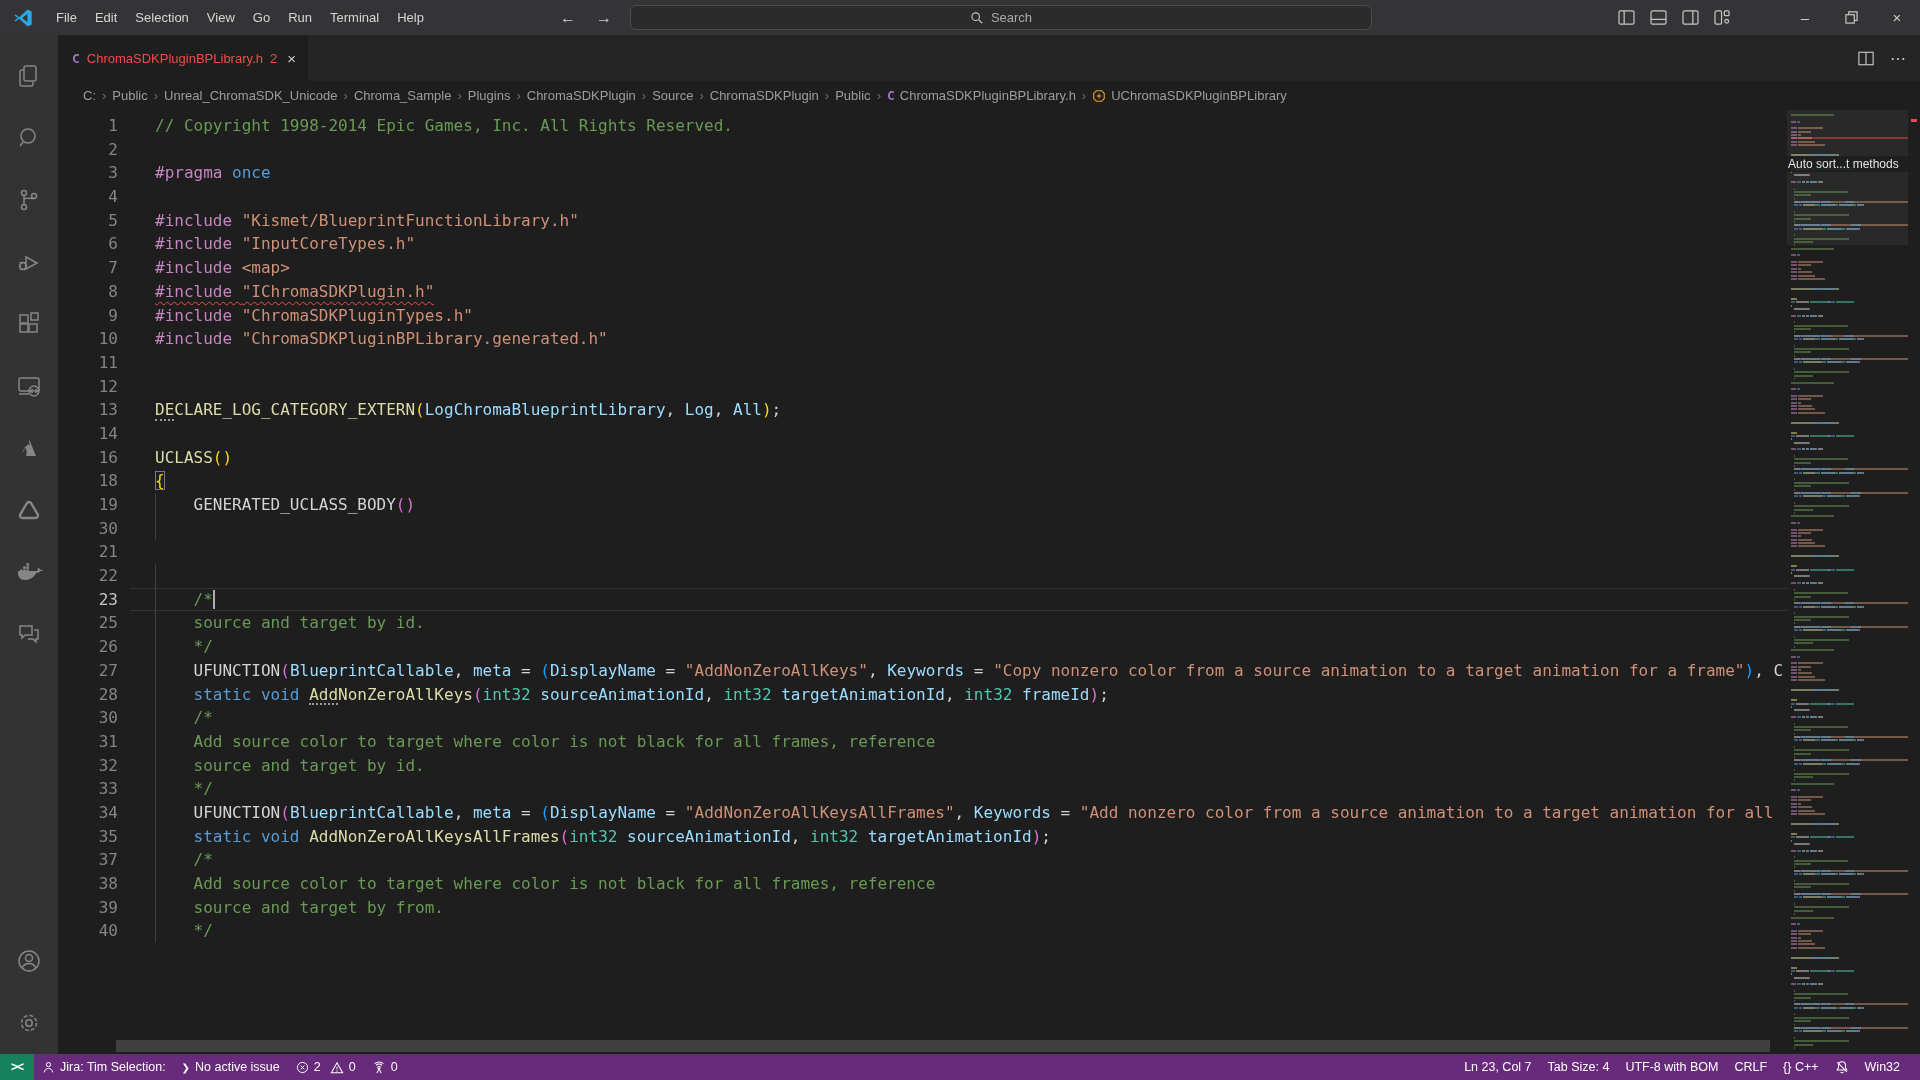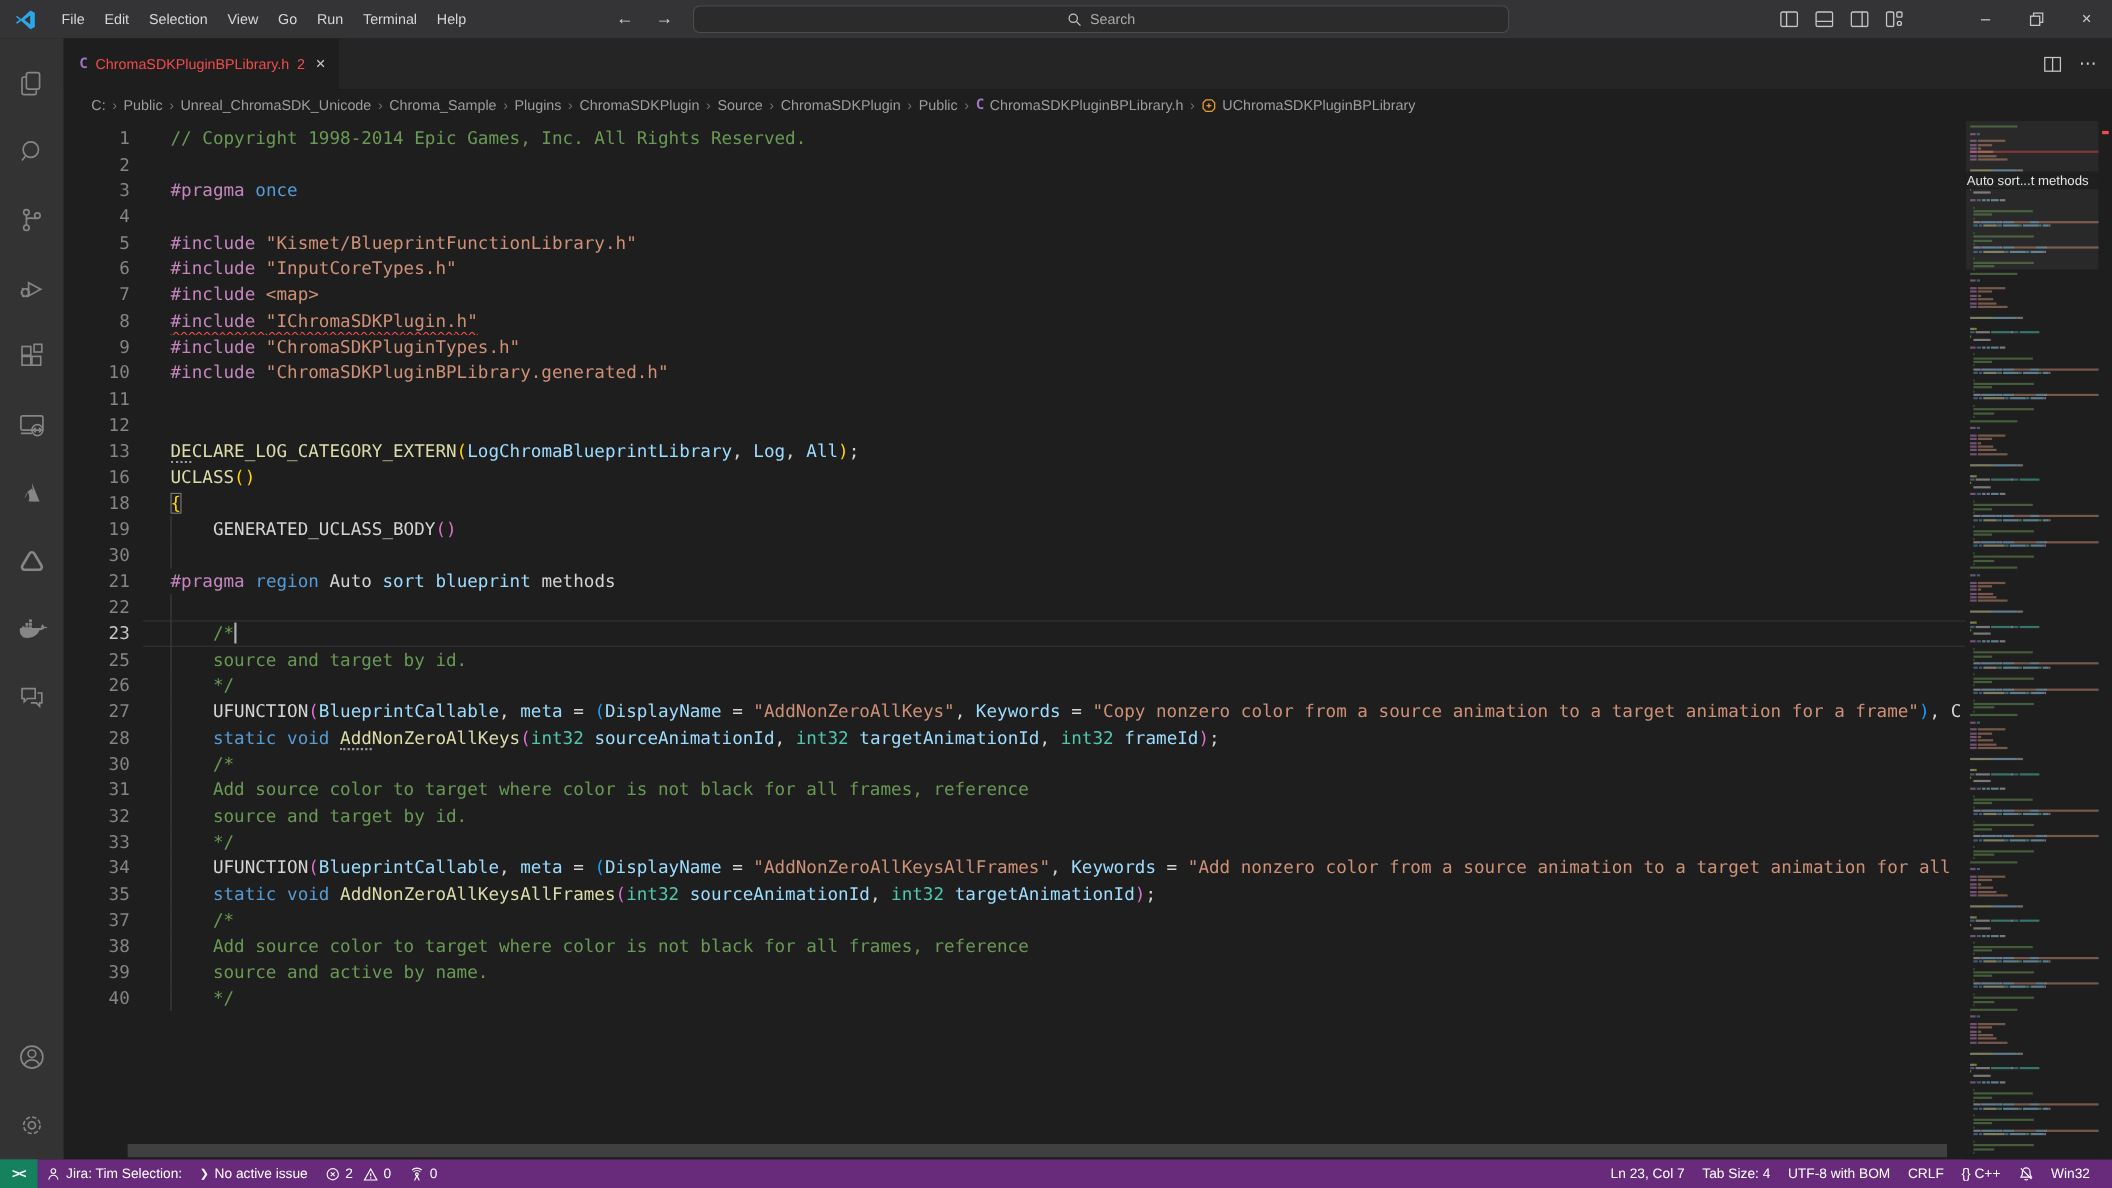--- a/index.html
+++ b/index.html
@@ -288,40 +288,41 @@
             <div class="line"><span class="ln">4</span><span class="lt"></span></div>
             <div class="line"><span class="ln">5</span><span class="lt"><span class="pp">#include</span><span class="pl"> </span><span class="str">"Kismet/BlueprintFunctionLibrary.h"</span></span></div>
             <div class="line"><span class="ln">6</span><span class="lt"><span class="pp">#include</span><span class="pl"> </span><span class="str">"InputCoreTypes.h"</span></span></div>
             <div class="line"><span class="ln">7</span><span class="lt"><span class="pp">#include</span><span class="pl"> </span><span class="str">&lt;map&gt;</span></span></div>
             <div class="line sq"><span class="ln">8</span><span class="lt"><span class="pp">#include</span><span class="pl"> </span><span class="str">"IChromaSDKPlugin.h"</span></span></div>
             <div class="line"><span class="ln">9</span><span class="lt"><span class="pp">#include</span><span class="pl"> </span><span class="str">"ChromaSDKPluginTypes.h"</span></span></div>
             <div class="line"><span class="ln">10</span><span class="lt"><span class="pp">#include</span><span class="pl"> </span><span class="str">"ChromaSDKPluginBPLibrary.generated.h"</span></span></div>
             <div class="line"><span class="ln">11</span><span class="lt"></span></div>
             <div class="line"><span class="ln">12</span><span class="lt"></span></div>
             <div class="line"><span class="ln">13</span><span class="lt"><span class="fn">DECLARE_LOG_CATEGORY_EXTERN</span><span class="b1">(</span><span class="id">LogChromaBlueprintLibrary</span><span class="pl">, </span><span class="id">Log</span><span class="pl">, </span><span class="id">All</span><span class="b1">)</span><span class="pl">;</span><span class="dots" style="left: 0ch; width: 2ch;"></span></span></div>
+            <div class="line"><span class="ln">14</span><span class="lt"></span></div>
             <div class="line"><span class="ln">16</span><span class="lt"><span class="fn">UCLASS</span><span class="b1">()</span></span></div>
             <div class="line"><span class="ln">18</span><span class="lt"><span class="b1 boxed">{</span></span></div>
             <div class="line g"><span class="ln">19</span><span class="lt"><span class="pl">	</span><span class="pl">GENERATED_UCLASS_BODY</span><span class="b2">()</span></span></div>
             <div class="line g"><span class="ln">30</span><span class="lt"></span></div>
-            <div class="line"><span class="ln">21</span><span class="lt"><span class="pp">#pragma</span><span class="pl"> </span><span class="kw">region</span><span class="pl"> </span><span class="pl">Auto</span><span class="pl"> </span><span class="id">sort</span><span class="pl"> </span><span class="id">blueprint</span><span class="pl"> </span><span class="pl">methods</span></span></div>
+            <div class="line"><span class="ln">21</span></div>
             <div class="line g"><span class="ln">22</span><span class="lt"></span></div>
             <div class="line cur g"><span class="ln">23</span><span class="lt"><span class="pl">	</span><span class="cm">/*</span><span class="cursor" style="left: 6ch;"></span></span></div>
             <div class="line g"><span class="ln">25</span><span class="lt"><span class="pl">	</span><span class="cm">source and target by id.</span></span></div>
             <div class="line g"><span class="ln">26</span><span class="lt"><span class="pl">	</span><span class="cm">*/</span></span></div>
             <div class="line g"><span class="ln">27</span><span class="lt"><span class="pl">	</span><span class="pl">UFUNCTION</span><span class="b2">(</span><span class="id">BlueprintCallable</span><span class="pl">, </span><span class="id">meta</span><span class="pl"> = </span><span class="b3">(</span><span class="id">DisplayName</span><span class="pl"> = </span><span class="str">"AddNonZeroAllKeys"</span><span class="pl">, </span><span class="id">Keywords</span><span class="pl"> = </span><span class="str">"Copy nonzero color from a source animation to a target animation for a frame"</span><span class="b3">)</span><span class="pl">, C</span></span></div>
             <div class="line g"><span class="ln">28</span><span class="lt"><span class="pl">	</span><span class="kw">static</span><span class="pl"> </span><span class="kw">void</span><span class="pl"> </span><span class="fn">AddNonZeroAllKeys</span><span class="b2">(</span><span class="ty">int32</span><span class="pl"> </span><span class="id">sourceAnimationId</span><span class="pl">, </span><span class="ty">int32</span><span class="pl"> </span><span class="id">targetAnimationId</span><span class="pl">, </span><span class="ty">int32</span><span class="pl"> </span><span class="id">frameId</span><span class="b2">)</span><span class="pl">;</span><span class="dots" style="left: 16ch; width: 3ch;"></span></span></div>
             <div class="line g"><span class="ln">30</span><span class="lt"><span class="pl">	</span><span class="cm">/*</span></span></div>
             <div class="line g"><span class="ln">31</span><span class="lt"><span class="pl">	</span><span class="cm">Add source color to target where color is not black for all frames, reference</span></span></div>
             <div class="line g"><span class="ln">32</span><span class="lt"><span class="pl">	</span><span class="cm">source and target by id.</span></span></div>
             <div class="line g"><span class="ln">33</span><span class="lt"><span class="pl">	</span><span class="cm">*/</span></span></div>
             <div class="line g"><span class="ln">34</span><span class="lt"><span class="pl">	</span><span class="pl">UFUNCTION</span><span class="b2">(</span><span class="id">BlueprintCallable</span><span class="pl">, </span><span class="id">meta</span><span class="pl"> = </span><span class="b3">(</span><span class="id">DisplayName</span><span class="pl"> = </span><span class="str">"AddNonZeroAllKeysAllFrames"</span><span class="pl">, </span><span class="id">Keywords</span><span class="pl"> = </span><span class="str">"Add nonzero color from a source animation to a target animation for all</span></span></div>
             <div class="line g"><span class="ln">35</span><span class="lt"><span class="pl">	</span><span class="kw">static</span><span class="pl"> </span><span class="kw">void</span><span class="pl"> </span><span class="fn">AddNonZeroAllKeysAllFrames</span><span class="b2">(</span><span class="ty">int32</span><span class="pl"> </span><span class="id">sourceAnimationId</span><span class="pl">, </span><span class="ty">int32</span><span class="pl"> </span><span class="id">targetAnimationId</span><span class="b2">)</span><span class="pl">;</span></span></div>
             <div class="line g"><span class="ln">37</span><span class="lt"><span class="pl">	</span><span class="cm">/*</span></span></div>
             <div class="line g"><span class="ln">38</span><span class="lt"><span class="pl">	</span><span class="cm">Add source color to target where color is not black for all frames, reference</span></span></div>
-            <div class="line g"><span class="ln">39</span><span class="lt"><span class="pl">	</span><span class="cm">source and active by name.</span></span></div>
+            <div class="line g"><span class="ln">39</span><span class="lt"><span class="pl">	</span><span class="cm">source and target by from.</span></span></div>
             <div class="line g"><span class="ln">40</span><span class="lt"><span class="pl">	</span><span class="cm">*/</span></span></div>
           </div>
         <div class="hscroll"></div>
         <div class="minimap">
           <div class="mm-viewport"></div>
           <div class="mm-rows" id="mm-rows">
               <div class="mm-row"><span class="mm-seg cm" style="width: 43.2px;"></span></div>
               <div class="mm-row"></div>
               <div class="mm-row"><span class="mm-seg pp" style="width: 5.04px;"></span><span class="mm-seg sp" style="width: 1px;"></span><span class="mm-seg kw" style="width: 2.88px;"></span></div>
               <div class="mm-row"></div>

